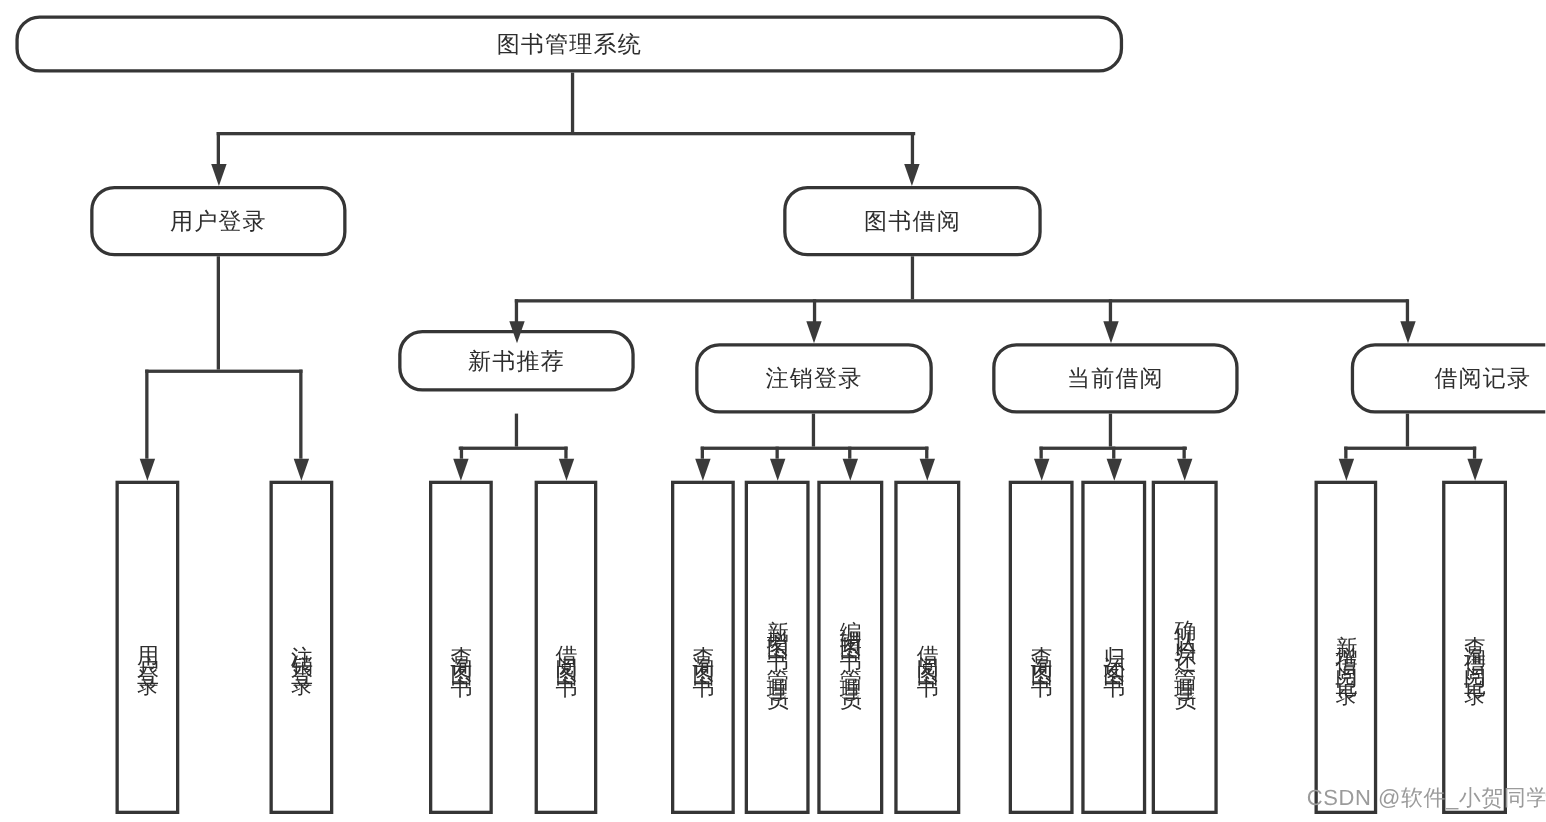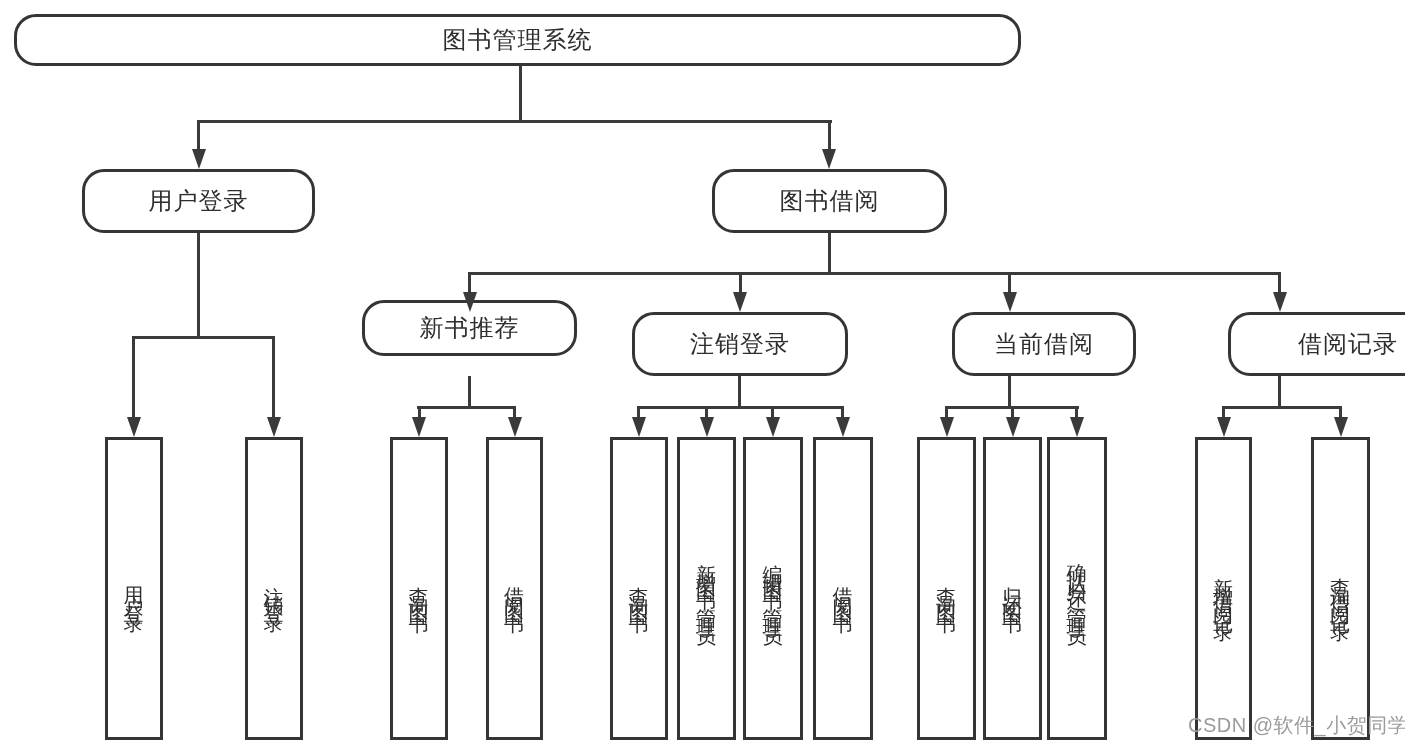--- a/index.html
+++ b/index.html
@@ -16,21 +16,21 @@
 
   .box {
     position: absolute;
     background: #ffffff;
     border: 3px solid #353535;
     display: flex;
     align-items: center;
     justify-content: center;
     color: #2e2e2e;
   }
-  .hbox { font-size: 24px; letter-spacing: 1px; border-radius: 22px; }
+  .hbox { font-size: 21px; letter-spacing: 1px; border-radius: 22px; }
   .vbox .vtext {
     writing-mode: vertical-rl;
     text-orientation: mixed;
     font-size: 20px;
     line-height: 1;
     letter-spacing: 9px;
     color: #2e2e2e;
   }
 
   .line { position: absolute; background: #3a3a3a; }
@@ -55,21 +55,21 @@
     white-space: nowrap;
   }
 
   
   #root-box        { left: 14px;   top: 14px;  width: 1007px; height: 52px; }
   #user-login-box  { left: 82px;   top: 169px; width: 233px;  height: 64px; }
   #book-mgmt-box   { left: 712px;  top: 169px; width: 235px;  height: 64px; }
 
   #new-books-box        { left: 362px;  top: 300px; width: 215px; height: 56px; }
   #book-borrow-box      { left: 632px;  top: 312px; width: 216px; height: 64px; }
-  #current-borrow-box   { left: 952px;  top: 312px; width: 184px; height: 64px; }
+  #current-borrow-box   { left: 902px;  top: 312px; width: 224px; height: 64px; }
   #borrow-records-box   { left: 1228px; top: 312px; width: 240px; height: 64px; }
 
   .leaf { top: 437px; height: 303px; }
   #leaf-login          { left: 105px;  width: 58px; }
   #leaf-logout         { left: 245px;  width: 58px; }
   #leaf-nb-query       { left: 390px;  width: 58px; }
   #leaf-nb-borrow      { left: 486px;  width: 57px; }
   #leaf-bb-query       { left: 610px;  width: 58px; }
   #leaf-bb-add         { left: 677px;  width: 59px; }
   #leaf-bb-edit        { left: 743px;  width: 60px; }

